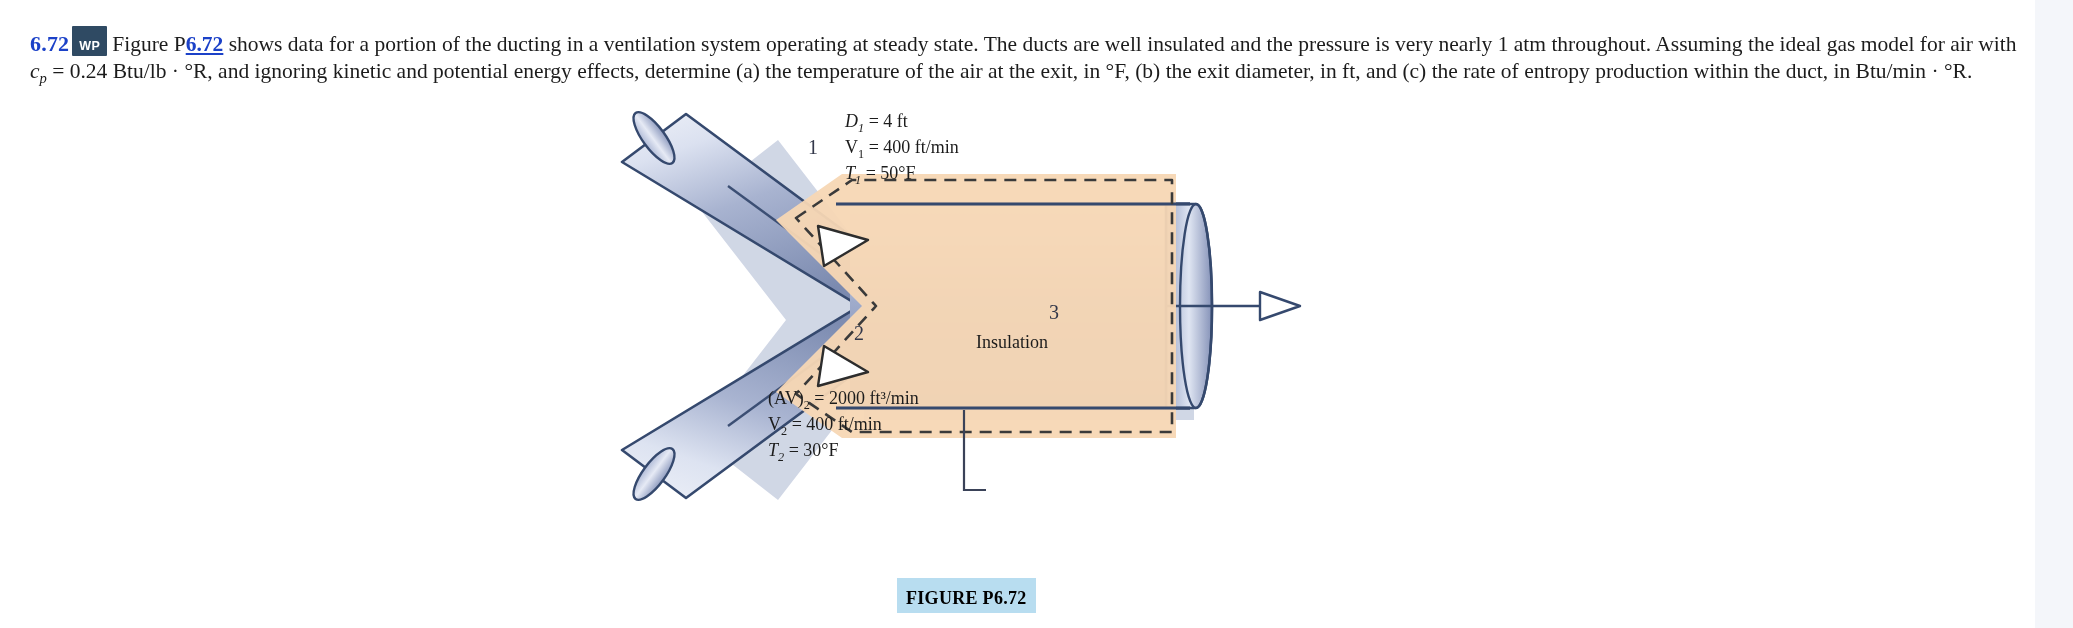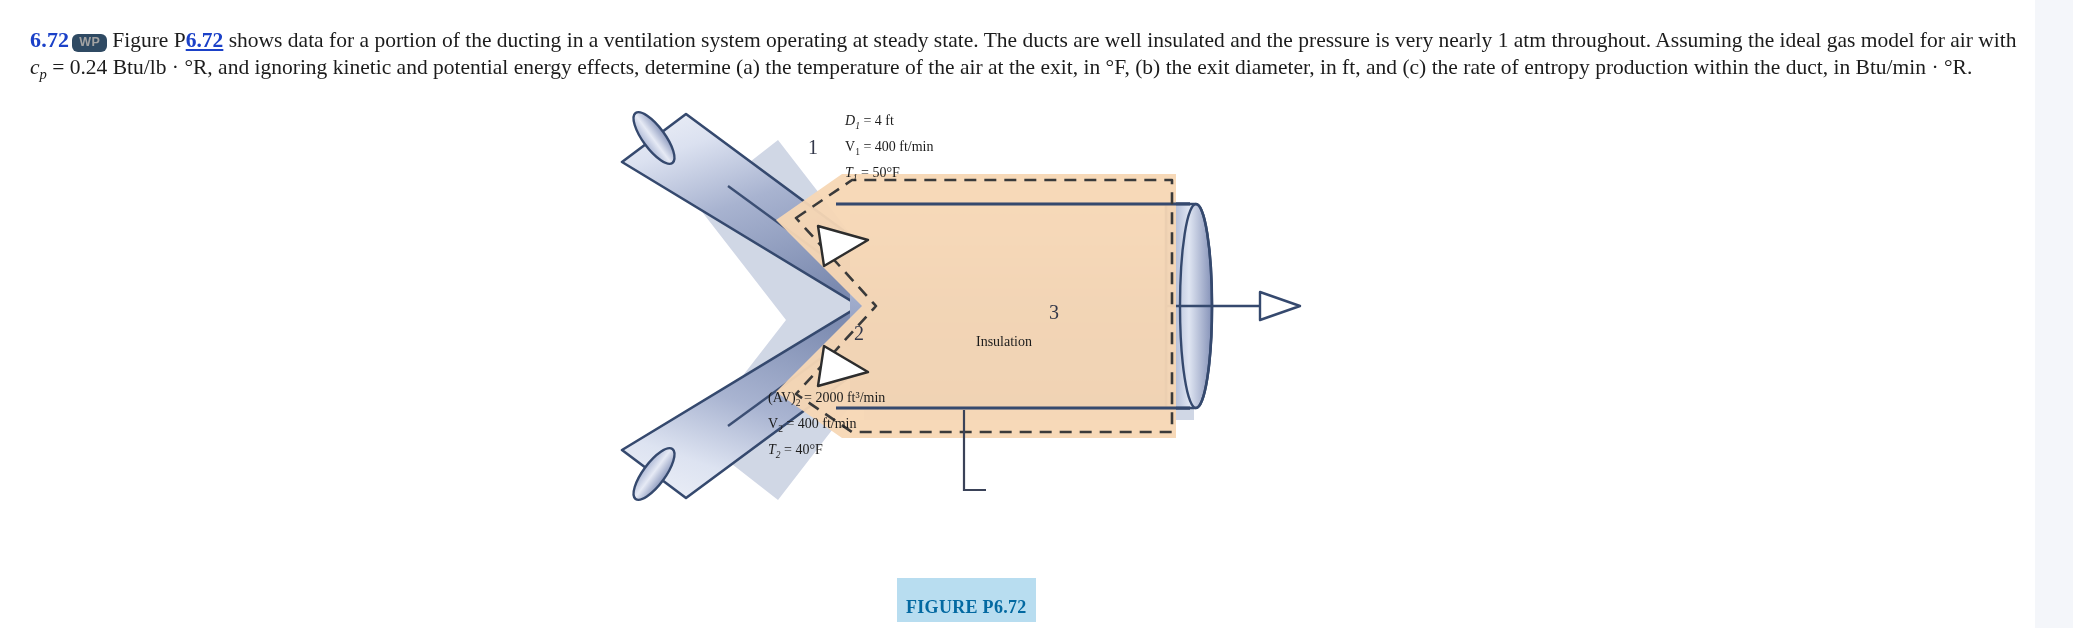--- a/index.html
+++ b/index.html
@@ -40,27 +40,27 @@
   #problem-number {
     color: #1b41c8;
     font-weight: bold;
     font-size: 22px;
     letter-spacing: .2px;
   }
   .wp-badge {
     display: inline-block;
     vertical-align: 1px;
     background: #2f4a63;
-    color: #a3a3a3;
+    color: #ffffff;
     font-family: "Liberation Sans", sans-serif;
     font-weight: bold;
     font-size: 12.5px;
     line-height: 15px;
-    padding: 1px 7px 2px 7px;
-    border-radius: 6px;
+    padding: 13px 7px 2px 7px;
+    border-radius: 1px;
     margin: 0 5px 0 3px;
     letter-spacing: .4px;
   }
   .figref {
     color: #1b41c8;
     text-decoration: underline;
     font-weight: bold;
     cursor: pointer;
   }
   .ital { font-style: italic; }
@@ -77,21 +77,21 @@
   #duct-svg {
     position: absolute;
     left: 0;
     top: 0;
   }
 
   
   .fig-label {
     position: absolute;
     font-family: "Liberation Serif", "DejaVu Serif", serif;
-    font-size: 14px;
+    font-size: 18px;
     line-height: 26px;
     color: #1c1c1c;
     white-space: nowrap;
   }
   .state-num {
     position: absolute;
     font-size: 20px;
     color: #33384a;
   }
 
@@ -101,26 +101,26 @@
   #num-state2   { left: 254px; top: 214px; }
   #label-state3 { left: 478px; top: 190px; }
   #num-state3   { left: 449px; top: 193px; }
   #label-insulation { left: 376px; top: 221px; }
 
   #figure-caption {
     position: absolute;
     left: 897px;
     top: 578px;
     background: #b8ddf0;
-    color: #0369a1;
+    color: #000000;
     font-family: "Liberation Serif", "DejaVu Serif", serif;
     font-weight: bold;
     font-size: 18px;
     letter-spacing: .3px;
-    padding: 19px 9px 4px 9px;
+    padding: 10px 9px 4px 9px;
   }
 </style>
 </head>
 <body>
 
 <div id="right-gutter"></div>
 
 <p id="problem-statement">
   <span id="problem-number">6.72</span><span class="wp-badge">WP</span><span>Figure P</span><span class="figref">6.72</span><span> shows data for a portion of the ducting in a ventilation system operating at steady state. The ducts are well insulated and the pressure is very nearly 1 atm throughout. Assuming the ideal gas model for air with </span><span class="ital">c</span><sub class="ital">p</sub><span> = 0.24 Btu/lb · °R, and ignoring kinetic and potential energy effects, determine (a) the temperature of the air at the exit, in °F, (b) the exit diameter, in ft, and (c) the rate of entropy production within the duct, in Btu/min · °R.</span>
 </p>
@@ -234,21 +234,21 @@
 
   <span class="state-num" id="num-state2">2</span>
   <div class="fig-label" id="label-state2">
     <div>
       <span>(AV)</span><sub>2</sub><span> = 2000 ft³/min</span>
     </div>
     <div>
       <span>V</span><sub>2</sub><span> = 400 ft/min</span>
     </div>
     <div>
-      <span class="ital">T</span><sub class="ital">2</sub><span> = 40°F</span>
+      <span class="ital">T</span><sub class="ital">2</sub><span> = 30°F</span>
     </div>
   </div>
 
   <span class="state-num" id="num-state3">3</span>
 
   <div class="fig-label" id="label-insulation">Insulation</div>
 </div>
 
 <div id="figure-caption">FIGURE P6.72</div>
 

